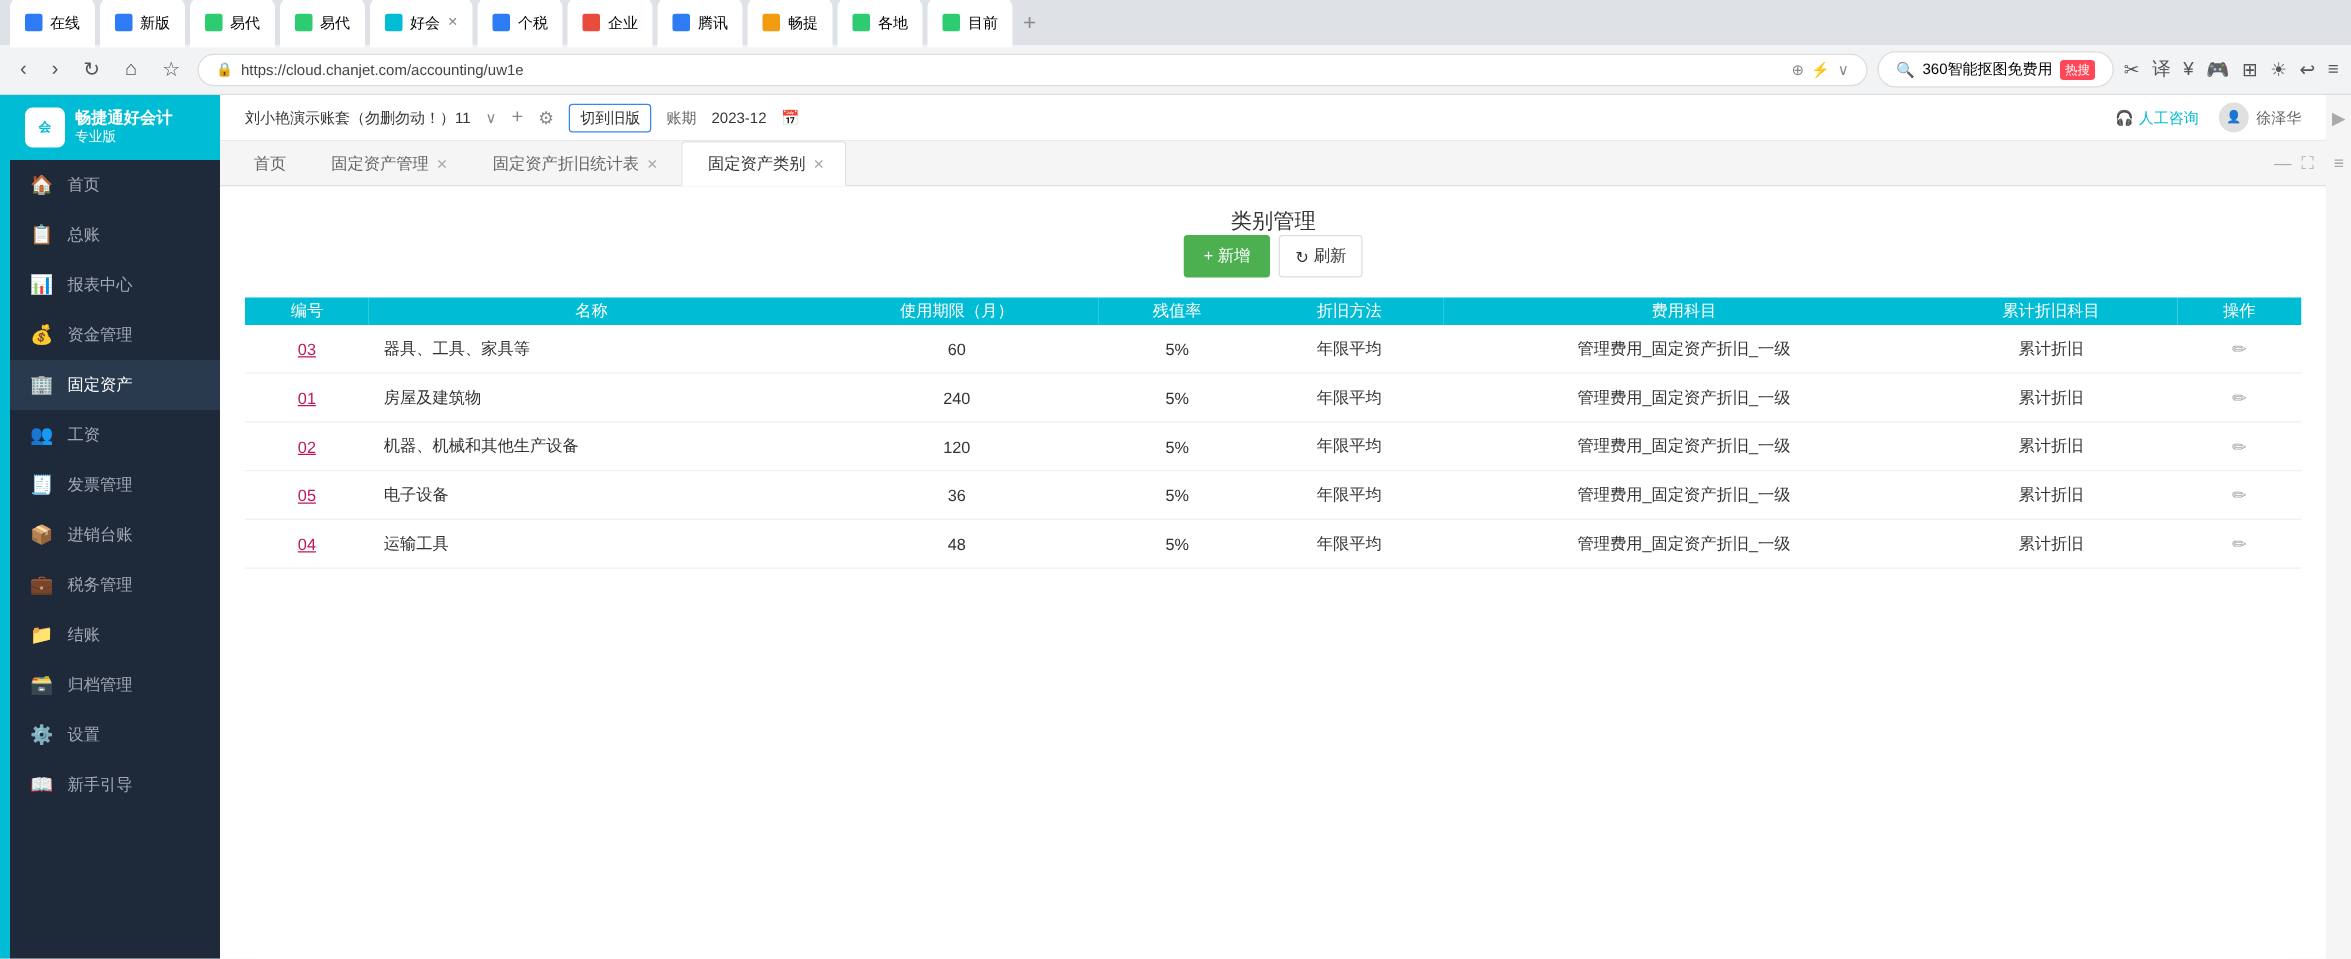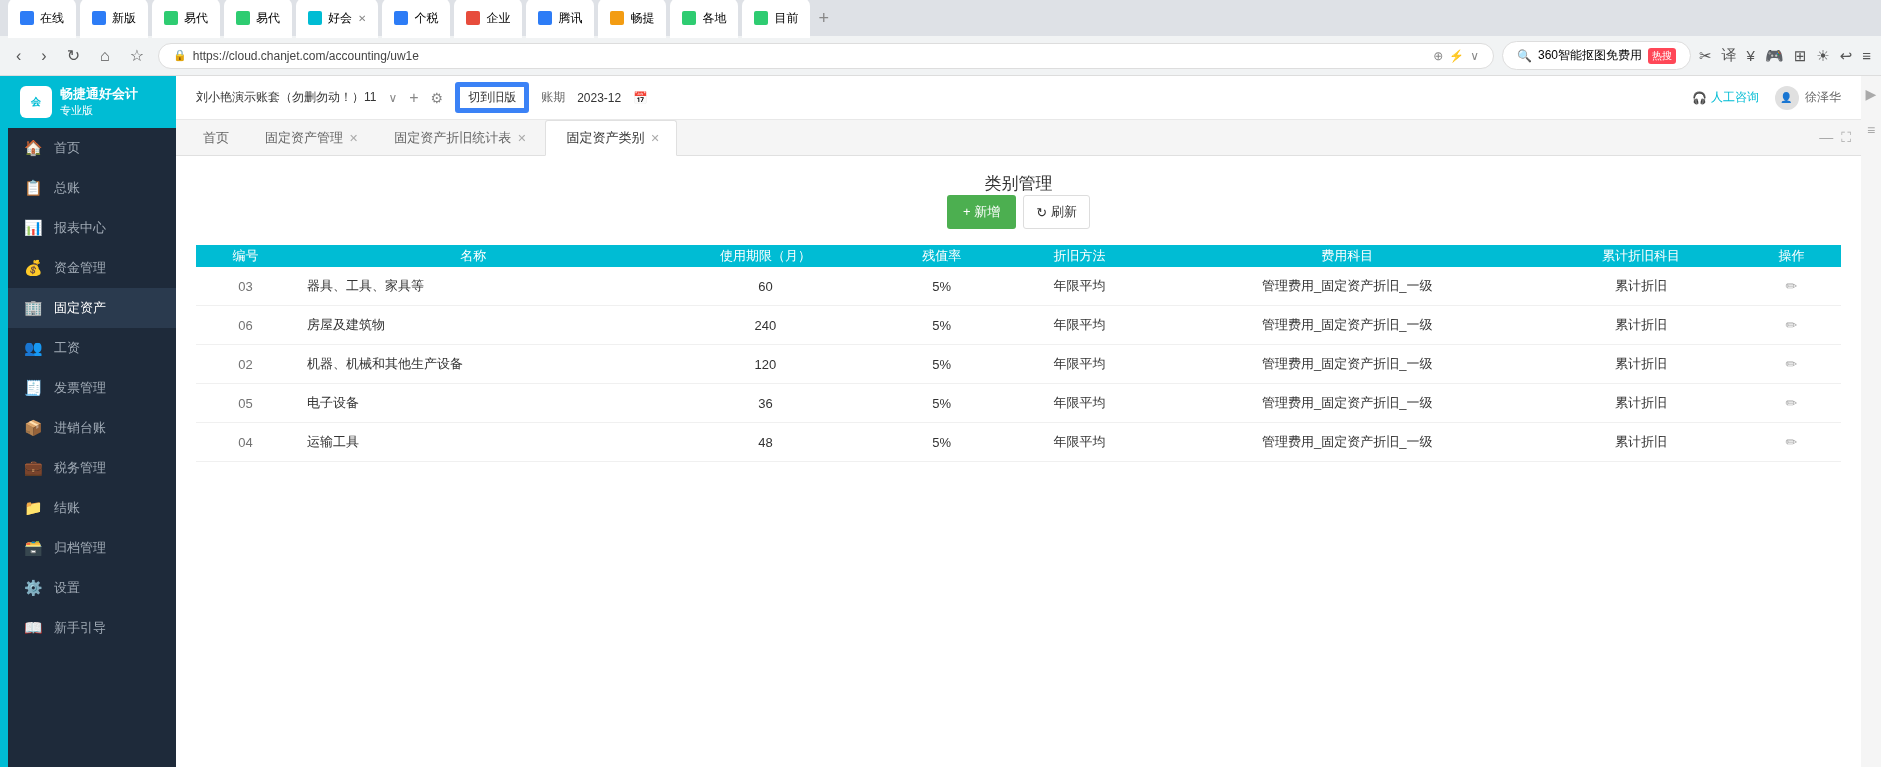--- a/index.html
+++ b/index.html
@@ -37,21 +37,21 @@
     .logo-text { color: #fff; font-size: 13px; font-weight: bold; line-height: 1.3; }
     .sidebar-item { display: flex; align-items: center; gap: 10px; padding: 11px 16px; color: #a0aab5; cursor: pointer; font-size: 13px; }
     .sidebar-item.active { background: #2a3a4e; color: #fff; }
     .sidebar-item .item-icon { font-size: 15px; width: 20px; text-align: center; }
 
     
     .topbar { background: #fff; padding: 6px 20px; display: flex; align-items: center; gap: 12px; border-bottom: 1px solid #e8e8e8; font-size: 12px; }
     .user-info { font-size: 12px; color: #333; }
     .period-label { color: #666; }
     .period-value { color: #333; font-weight: 500; }
-    .switch-btn { border: 5px solid #3b82f6; border-radius: 3px; padding: 2px 8px; cursor: pointer; font-size: 12px; color: #333; background: #fff; }
+    .switch-btn { border: 1px solid #3b82f6; border-radius: 3px; padding: 2px 8px; cursor: pointer; font-size: 12px; color: #333; background: #fff; }
     .topbar-right { margin-left: auto; display: flex; align-items: center; gap: 16px; color: #666; font-size: 12px; }
     .service-btn { color: #00bcd4; cursor: pointer; display: flex; align-items: center; gap: 4px; }
     .user-avatar { width: 24px; height: 24px; background: #e0e0e0; border-radius: 50%; display: flex; align-items: center; justify-content: center; font-size: 10px; }
 
     
     .content-area { flex: 1; background: #fff; display: flex; flex-direction: column; overflow: hidden; }
 
     
     .content-tabs { display: flex; align-items: center; background: #f5f5f5; border-bottom: 1px solid #e0e0e0; padding: 0 10px; gap: 2px; }
     .content-tab { padding: 8px 16px; font-size: 13px; color: #666; cursor: pointer; display: flex; align-items: center; gap: 6px; border-top: 1px solid transparent; border-left: 1px solid transparent; border-right: 1px solid transparent; }
@@ -67,21 +67,21 @@
     .btn-add { background: #4caf50; color: #fff; border: none; padding: 7px 16px; border-radius: 3px; cursor: pointer; font-size: 13px; display: flex; align-items: center; gap: 4px; }
     .btn-refresh { background: #fff; color: #333; border: 1px solid #ddd; padding: 7px 12px; border-radius: 3px; cursor: pointer; font-size: 13px; display: flex; align-items: center; gap: 4px; }
 
     
     .data-table { width: 100%; border-collapse: collapse; font-size: 13px; }
     .data-table thead tr { background: #00bcd4; color: #fff; }
     .data-table thead th { padding: 2px 12px; text-align: center; font-weight: 500; border: none; }
     .data-table tbody tr { border-bottom: 1px solid #f0f0f0; }
     .data-table tbody td { padding: 10px 12px; text-align: center; color: #333; }
     .data-table tbody td.name-col { text-align: left; }
-    .data-table tbody td.code-col { color: #737373; cursor: pointer; }
+    .data-table tbody td.code-col { color: #be185d; cursor: pointer; text-decoration: underline; }
     .edit-icon { color: #aaa; cursor: pointer; font-size: 14px; }
 
     .left-edge-bar { width: 8px; background: #00bcd4; flex-shrink: 0; }
     .right-panel-icons { width: 20px; flex-shrink: 0; background: #f5f5f5; display: flex; flex-direction: column; align-items: center; padding: 10px 0; gap: 20px; }
     .panel-icon { font-size: 14px; color: #aaa; cursor: pointer; }
   </style>
 </head>
 <body>
 
 <div class="browser-chrome">
@@ -304,21 +304,21 @@
             <td class="code-col">03</td>
             <td class="name-col">器具、工具、家具等</td>
             <td>60</td>
             <td>5%</td>
             <td>年限平均</td>
             <td>管理费用_固定资产折旧_一级</td>
             <td>累计折旧</td>
             <td><span class="edit-icon">✏</span></td>
           </tr>
           <tr>
-            <td class="code-col">06</td>
+            <td class="code-col">01</td>
             <td class="name-col">房屋及建筑物</td>
             <td>240</td>
             <td>5%</td>
             <td>年限平均</td>
             <td>管理费用_固定资产折旧_一级</td>
             <td>累计折旧</td>
             <td><span class="edit-icon">✏</span></td>
           </tr>
           <tr>
             <td class="code-col">02</td>

